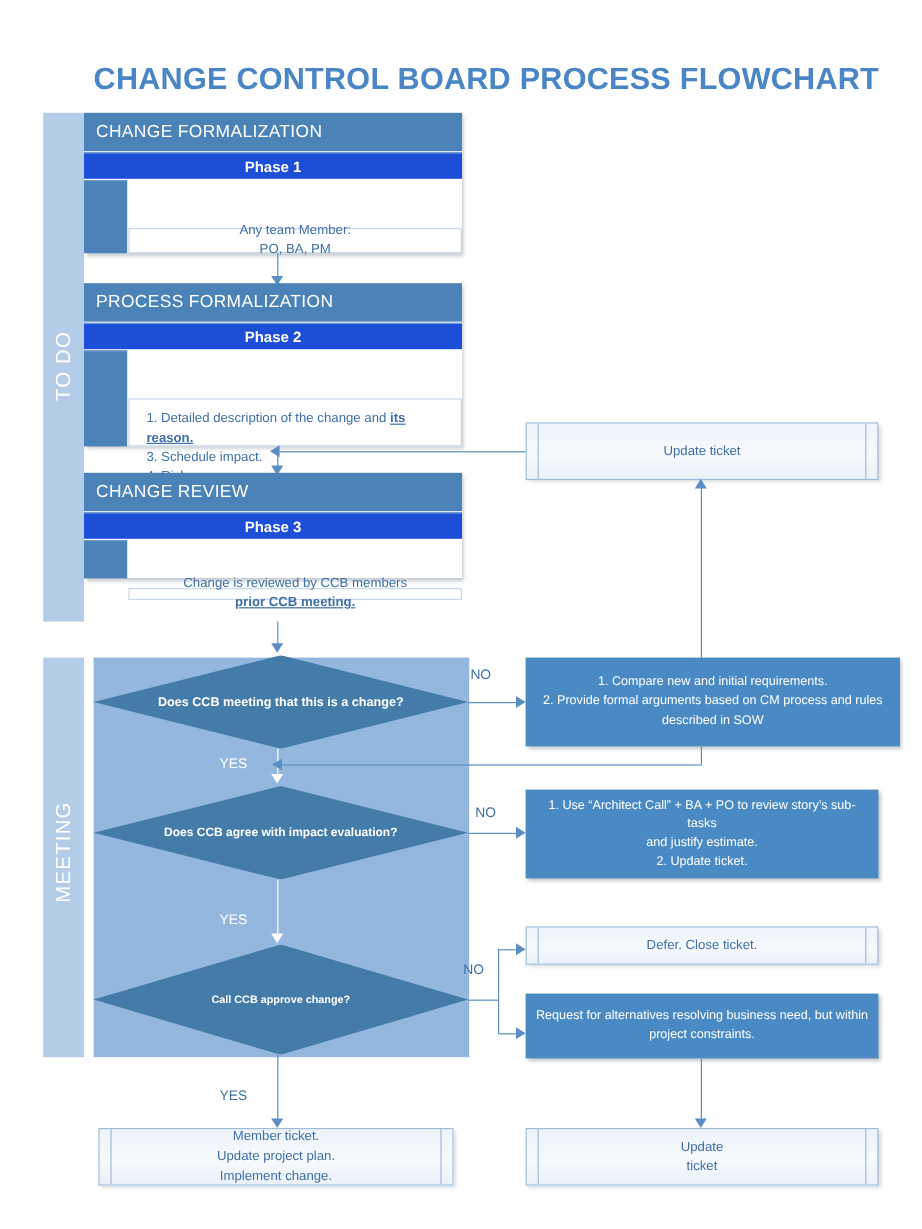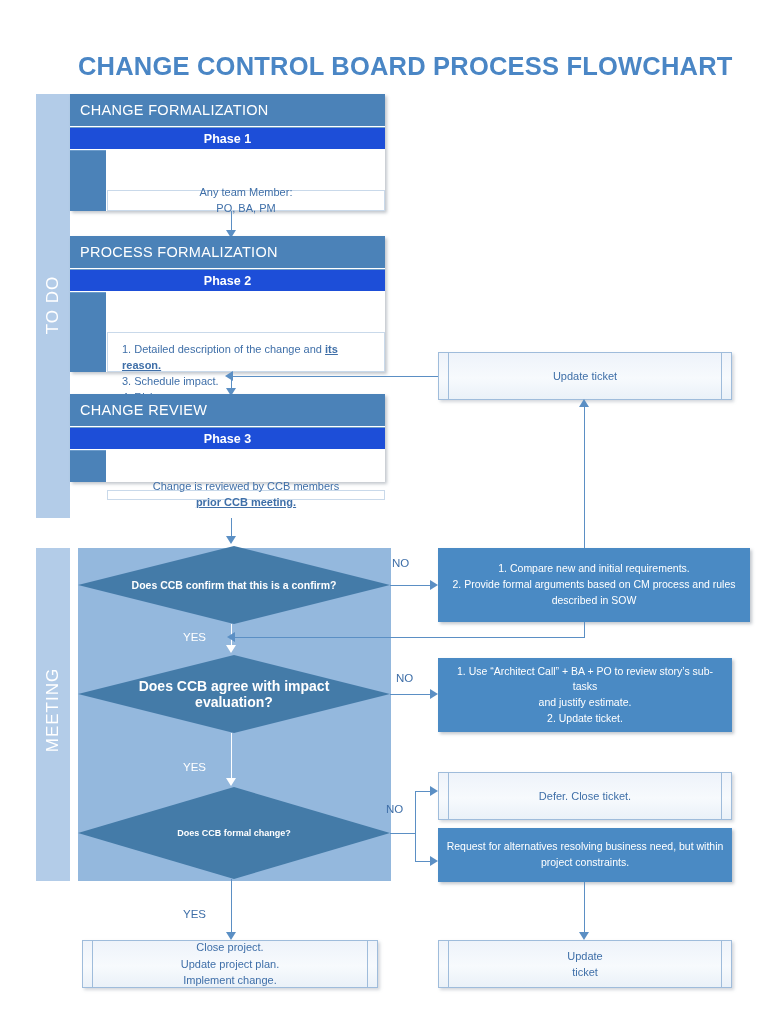--- a/index.html
+++ b/index.html
@@ -289,21 +289,21 @@
     </div>
   </div>
 
   <div class="ln h" style="left:232px; top:376px; width:206px;"></div>
   <div class="arrow-l" style="left:225px; top:371px;"></div>
 
   <div class="ln v" style="left:231px; top:518px; height:22px;"></div>
   <div class="arrow-d" style="left:226px; top:536px;"></div>
 
   <div class="diamond" style="left:78px; top:546px; width:312px; height:78px; font-size:10.5px;">
-    <span>Does CCB confirm that this is a confirm?</span>
+    <span>Does CCB meeting that this is a change?</span>
   </div>
 
   <div class="ln h" style="left:390px; top:585px; width:42px;"></div>
   <div class="arrow-r" style="left:430px; top:580px;"></div>
   <div class="blabel" style="left:392px; top:557px;">NO</div>
 
   <div class="ln v white" style="left:231px; top:624px; height:26px;"></div>
   <div class="arrow-d white" style="left:226px; top:645px;"></div>
   <div class="blabel onlane" style="left:183px; top:631px;">YES</div>
 
@@ -312,21 +312,21 @@
       <div>1.  Compare new and initial requirements.</div>
       <div>2. Provide formal arguments based on CM process and rules</div>
       <div>described in SOW</div>
     </div>
   </div>
 
   <div class="ln v" style="left:584px; top:622px; height:16px;"></div>
   <div class="ln h" style="left:234px; top:637px; width:350px;"></div>
   <div class="arrow-l" style="left:227px; top:632px;"></div>
 
-  <div class="diamond" style="left:78px; top:655px; width:312px; height:78px; font-size:14px;">
+  <div class="diamond" style="left:78px; top:655px; width:312px; height:78px; font-size:10px;">
     <span>Does CCB agree with impact evaluation?</span>
   </div>
 
   <div class="ln h" style="left:390px; top:694px; width:42px;"></div>
   <div class="arrow-r" style="left:430px; top:689px;"></div>
   <div class="blabel" style="left:396px; top:672px;">NO</div>
 
   <div class="ln v white" style="left:231px; top:733px; height:48px;"></div>
   <div class="arrow-d white" style="left:226px; top:778px;"></div>
   <div class="blabel onlane" style="left:183px; top:761px;">YES</div>
@@ -336,55 +336,55 @@
       <div>1. Use “Architect Call” + BA + PO to review story’s sub-tasks</div>
       <div>and justify estimate.</div>
       <div>2.  Update ticket.</div>
     </div>
   </div>
 
   <div class="ln v" style="left:584px; top:401px; height:147px;"></div>
   <div class="arrow-d" style="left:579px; top:399px; border-top:0; border-bottom:8px solid #5b8fc4; border-left:5px solid transparent; border-right:5px solid transparent;"></div>
 
   <div class="diamond" style="left:78px; top:787px; width:312px; height:92px; font-size:9px;">
-    <span>Does CCB formal change?</span>
+    <span>Call CCB approve change?</span>
   </div>
 
   <div class="ln h" style="left:390px; top:833px; width:25px;"></div>
   <div class="ln v" style="left:415px; top:791px; height:70px;"></div>
   <div class="ln h" style="left:415px; top:791px; width:17px;"></div>
   <div class="arrow-r" style="left:430px; top:786px;"></div>
   <div class="ln h" style="left:415px; top:861px; width:17px;"></div>
   <div class="arrow-r" style="left:430px; top:856px;"></div>
   <div class="blabel" style="left:386px; top:803px;">NO</div>
 
   <div class="ln v" style="left:231px; top:879px; height:56px;"></div>
   <div class="arrow-d" style="left:226px; top:932px;"></div>
   <div class="blabel" style="left:183px; top:908px;">YES</div>
 
-  <div class="ppbox" style="left:438px; top:772px; width:294px; height:48px;">
+  <div class="ppbox" style="left:438px; top:772px; width:294px; height:32px;">
     <div class="pp-text">
       <div><span>Defer.  Close ticket.</span></div>
     </div>
   </div>
 
   <div class="actionbox" style="left:438px; top:828px; width:294px; height:54px;">
     <div>
       <div>Request for alternatives resolving business need, but within</div>
       <div>project constraints.</div>
     </div>
   </div>
 
   <div class="ln v" style="left:584px; top:882px; height:53px;"></div>
   <div class="arrow-d" style="left:579px; top:932px;"></div>
 
   <div class="ppbox" style="left:82px; top:940px; width:296px; height:48px;">
     <div class="pp-text">
       <div>
-        <div>Close project.</div>
+        <div>Member ticket.</div>
         <div>Update project plan.</div>
         <div>Implement change.</div>
       </div>
     </div>
   </div>
 
   <div class="ppbox" style="left:438px; top:940px; width:294px; height:48px;">
     <div class="pp-text">
       <div>
         <div>Update</div>

